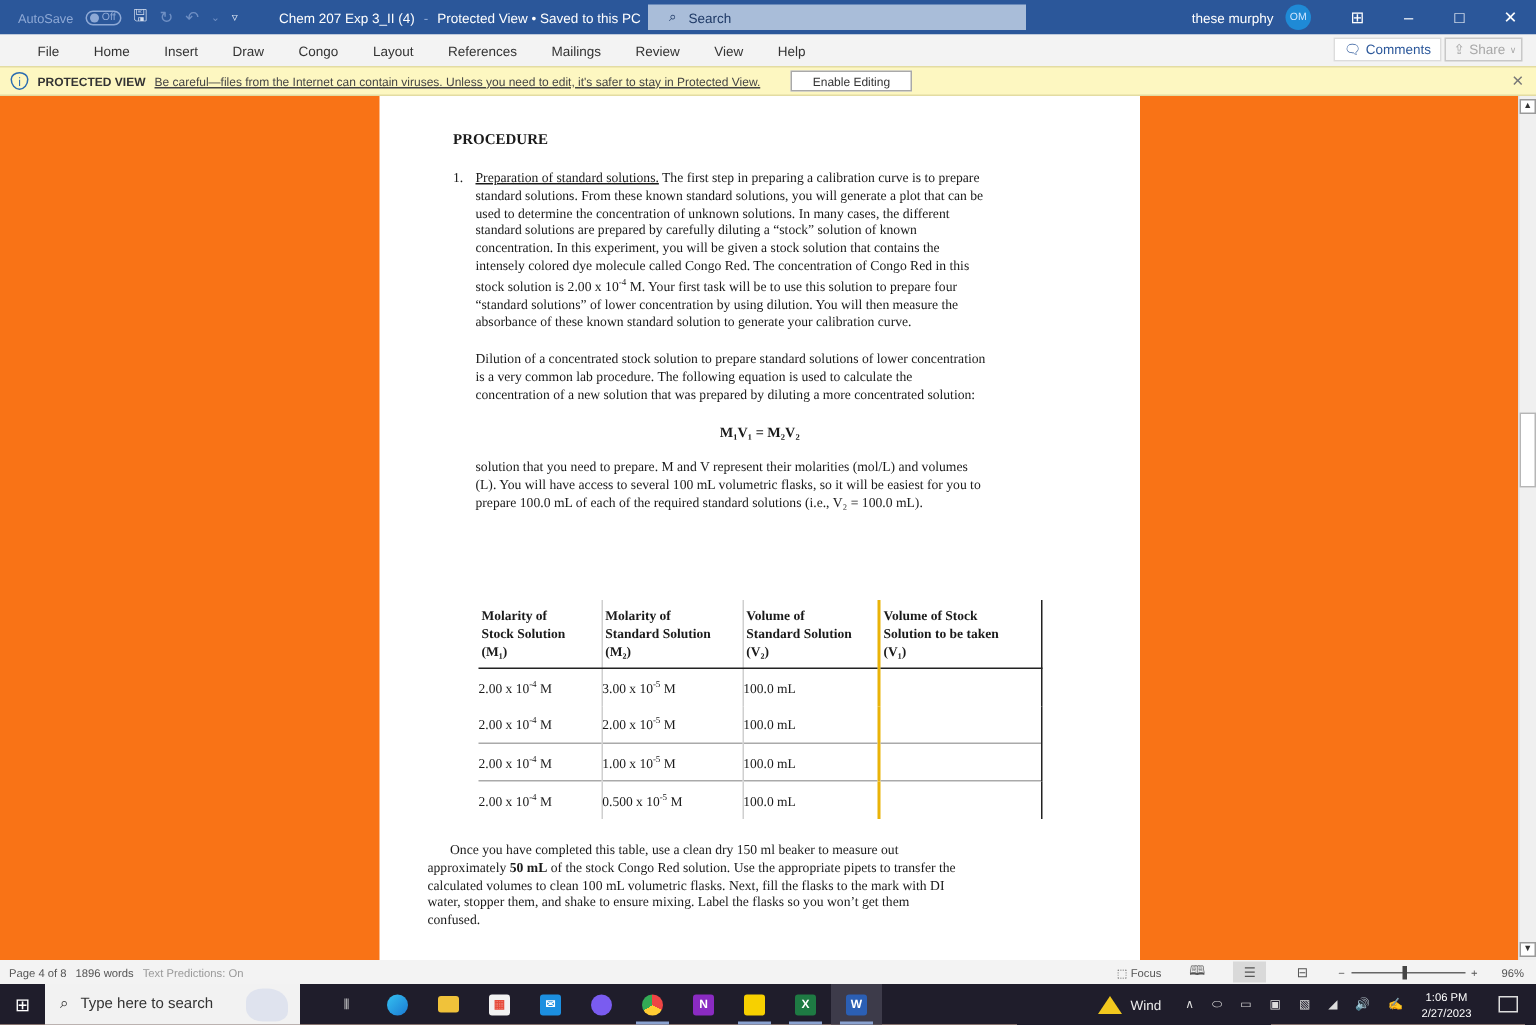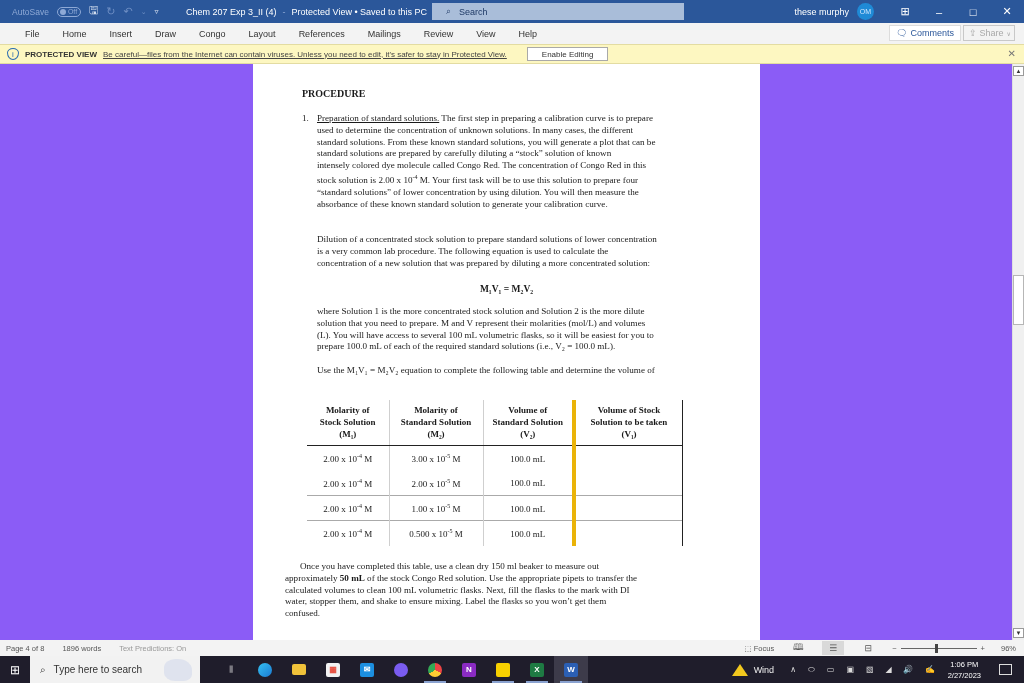--- a/index.html
+++ b/index.html
@@ -22,41 +22,41 @@
 .menu-item{margin-left:11px;margin-right:12px}
 .menu-item:first-child{margin-left:25px}
 .comments{position:absolute;right:63px;top:2px;height:16px;border:1px solid #dcdcdc;background:#fff;display:flex;align-items:center;padding:0 6px;gap:3px;font-size:9px;color:#2b579a}
 .share{position:absolute;right:9px;top:2px;height:16px;border:1px solid #c8c8c8;background:#f3f3f3;display:flex;align-items:center;padding:0 5px;gap:3px;font-size:9px;color:#a8a8a8;width:52px}
 .pvbar{position:absolute;left:0;top:44px;width:1024px;height:20px;background:#fdf7c1;border-top:1px solid #e3dca2;border-bottom:1px solid #e3dca2;display:flex;align-items:center;font-size:8px;color:#333}
 .pv-ico{width:12px;height:12px;border:1px solid #2b6cb0;border-radius:50% 50% 50% 50%/40% 40% 60% 60%;color:#2b6cb0;font-size:8px;display:flex;align-items:center;justify-content:center;margin-left:7px;margin-right:6px}
 .pv-label{font-weight:bold;margin-right:6px}
 .pv-msg{text-decoration:underline;color:#444}
 .enable-btn{margin-left:20px;height:14px;border:1px solid #a9a9a9;background:#fff;padding:0 14px;font-size:8px;display:flex;align-items:center}
 .pv-close{position:absolute;right:8px;top:3px;color:#777;font-size:10px}
-.canvas{position:absolute;left:0;top:64px;width:1012px;height:576px;background:#8b5cf6;overflow:hidden}
+.canvas{position:absolute;left:0;top:64px;width:1012px;height:576px;background:#f97316;overflow:hidden}
 .page{position:absolute;left:253px;top:0;width:507px;height:576px;background:#fff;font-family:"Liberation Serif",serif;color:#1a1a1a}
 .scrollbar{position:absolute;left:1012px;top:64px;width:12px;height:576px;background:#f0f0f0;border-left:1px solid #e0e0e0}
 .sb-up,.sb-down{position:absolute;left:0;width:11px;height:10px;border:1px solid #9a9a9a;background:#fff;font-size:6px;text-align:center;line-height:8px;color:#333}
 .sb-up{top:2px}
 .sb-down{bottom:2px}
 .sb-thumb{position:absolute;left:0;top:211px;width:11px;height:50px;background:#fff;border:1px solid #b6b6b6}
 .h{position:absolute;left:49px;top:24px;font-weight:bold;font-size:10px}
 .p{position:absolute;font-size:9.1px;line-height:11.8px}
 .eq{position:absolute;left:0;width:507px;text-align:center;top:220px;font-weight:bold;font-size:9.5px}
-table.dil{position:absolute;left:54px;top:336px;width:376px;border-collapse:collapse;font-size:9px;text-align:center}
+table.dil{position:absolute;left:66px;top:336px;width:376px;border-collapse:collapse;font-size:9px;text-align:left}
 table.dil th{font-weight:bold;line-height:12px;padding:4px 2px 5px;vertical-align:top;border-bottom:1px solid #222}
 table.dil td{height:25px;padding-top:1px}
 table.dil th:not(:last-child),table.dil td:not(:last-child){border-right:1px solid #cfcfcf}
-table.dil th:nth-child(3),table.dil td:nth-child(3){border-right:4px solid #eab308}
+table.dil th:nth-child(3),table.dil td:nth-child(3){border-right:2px solid #eab308}
 table.dil tr.r2 td,table.dil tr.r3 td{border-top:1px solid #aaa}
 table.dil th:last-child{border-right:1px solid #222}
 table.dil td:last-child{border-right:1px solid #222}
 sup{font-size:6px;vertical-align:4px}
 .statusbar{position:absolute;left:0;top:640px;width:1024px;height:16px;background:#f3f3f3;font-size:7.5px;color:#555;display:flex;align-items:center}
-.sb-item{margin-left:6px;margin-right:12px}
+.sb-item{margin-left:6px;margin-right:0}
 .sb-item.dim{color:#999}
 .sb-right{position:absolute;right:8px;top:0;height:16px;display:flex;align-items:center;gap:16px;font-size:7.5px;color:#555}
 .view-ico{width:16px;height:14px;display:flex;align-items:center;justify-content:center;font-size:9px}
 .view-ico.active{background:#d9d9d9;width:22px}
 .zoom-slider{display:flex;align-items:center;gap:4px}
 .zoom-track{position:relative;width:76px;height:1px;background:#666}
 .zoom-thumb{position:absolute;left:34px;top:-4px;width:3px;height:9px;background:#444}
 .taskbar{position:absolute;left:0;top:656px;width:1024px;height:27px;background:#1f1d2b;display:flex;align-items:center}
 .start{width:30px;height:27px;display:flex;align-items:center;justify-content:center;color:#fff;font-size:12px}
 .tsearch{width:170px;height:27px;background:#f2f2f2;display:flex;align-items:center;gap:8px;padding-left:10px;font-size:10px;color:#333;position:relative}
@@ -139,46 +139,45 @@
   <span class="pv-close">✕</span>
 </div>
 
 <div class="canvas">
   <div class="page">
     <div class="h">PROCEDURE</div>
 
     <div class="p" style="left:49px;top:49px">1.</div>
     <div class="p" style="left:64px;top:49px;width:400px">
       <div><span style="text-decoration:underline">Preparation of standard solutions.</span> <span>The first step in preparing a calibration curve is to prepare</span></div>
+      <div>standard solutions.  From these known standard solutions, you will generate a plot that can be</div>
       <div>used to determine the concentration of unknown solutions. In many cases, the different</div>
-      <div>standard solutions.  From these known standard solutions, you will generate a plot that can be</div>
       <div>standard solutions are prepared by carefully diluting a “stock” solution of known</div>
+      <div>concentration. In this experiment, you will be given a stock solution that contains the</div>
       <div>intensely colored dye molecule called Congo Red. The concentration of Congo Red in this</div>
       <div><span>stock solution is 2.00 x 10</span><sup>-4</sup><span> M. Your first task will be to use this solution to prepare four</span></div>
       <div>“standard solutions” of lower concentration by using dilution. You will then measure the</div>
       <div>absorbance of these known standard solution to generate your calibration curve.</div>
     </div>
 
     <div class="p" style="left:64px;top:170px;width:420px">
       <div>Dilution of a concentrated stock solution to prepare standard solutions of lower concentration</div>
       <div>is a very common lab procedure. The following equation is used to calculate the</div>
       <div>concentration of a new solution that was prepared by diluting a more concentrated solution:</div>
     </div>
 
     <div class="eq">M₁V₁ =  M₂V₂</div>
 
     <div class="p" style="left:64px;top:242px;width:420px">
-      <div>where Solution 1 is the more concentrated stock solution and Solution 2 is the more dilute</div>
       <div>solution that you need to prepare.  M and V represent their molarities (mol/L) and volumes</div>
       <div>(L).  You will have access to several 100 mL volumetric flasks, so it will be easiest for you to</div>
       <div>prepare 100.0 mL of each of the required standard solutions (i.e., V₂ = 100.0 mL).</div>
     </div>
 
     <div class="p" style="left:64px;top:301px;width:420px">
-      <div>Use the M₁V₁ =  M₂V₂ equation to complete the following table and determine the volume of</div>
     </div>
 
     <table class="dil">
       <thead>
         <tr>
           <th style="width:82px">
               <div>Molarity of</div>
               <div>Stock Solution</div>
               <div>(M₁)</div>
             </th>

